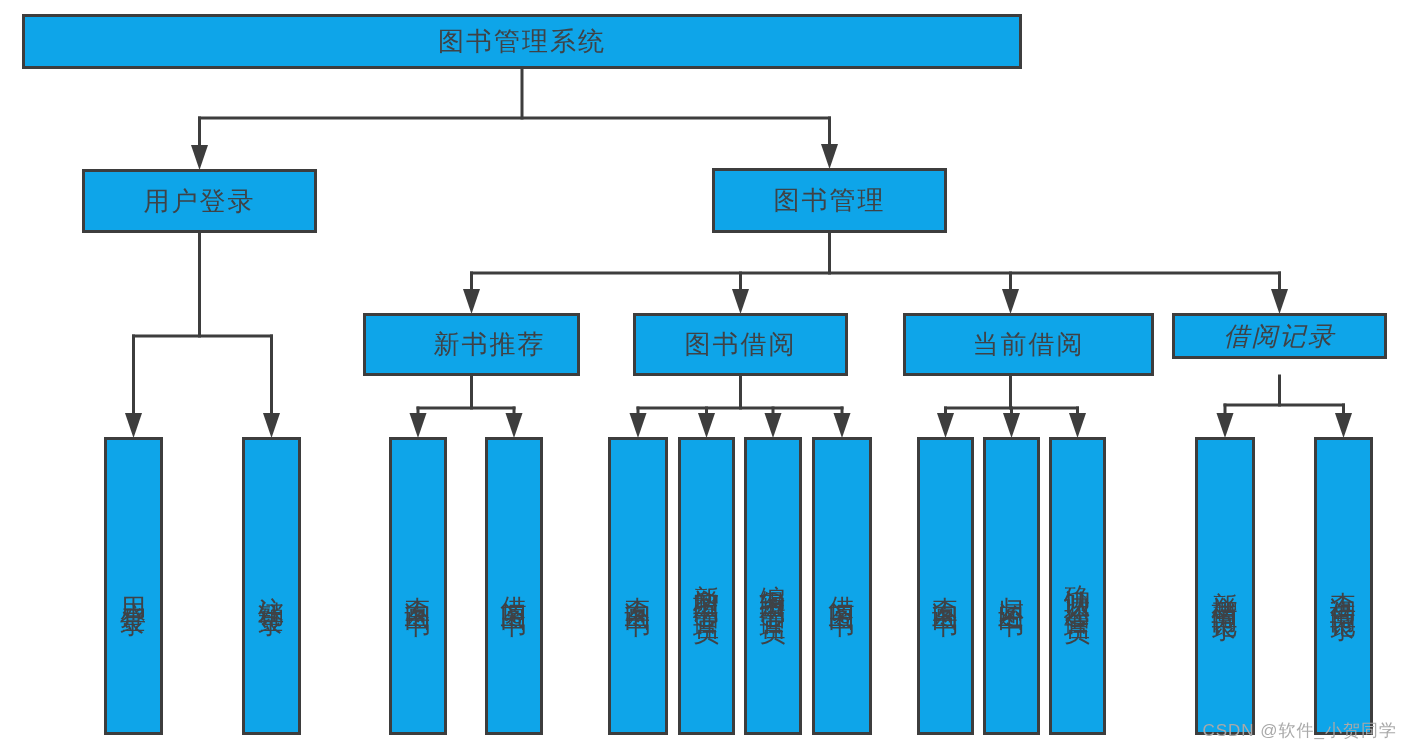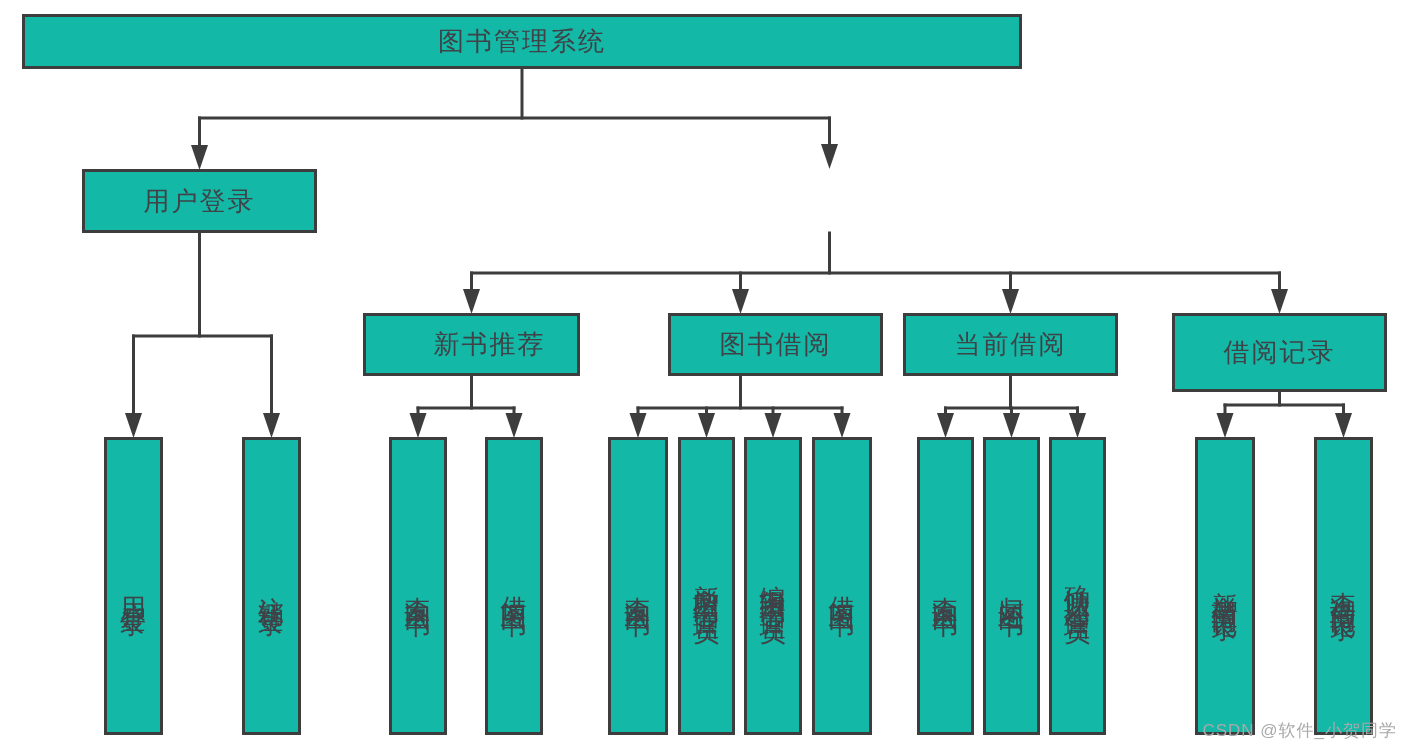--- a/index.html
+++ b/index.html
@@ -8,21 +8,21 @@
     width:1405px;height:747px;
     font-family:"Liberation Sans", sans-serif;
     overflow:hidden;
   }
   #stage{position:absolute;inset:0;width:1405px;height:747px;}
   svg#edges{position:absolute;left:0;top:0;pointer-events:none;}
   .node{
     position:absolute;
     box-sizing:border-box;
     border:3px solid #3d3d3d;
-    background:#14b8a6;
+    background:#0ea5e9;
     display:flex;align-items:center;justify-content:center;
     color:#3f4246;
   }
   .h-label{
     font-size:26px;
     letter-spacing:2px;
     white-space:nowrap;
   }
   .v-label{
     writing-mode:vertical-rl;
@@ -99,31 +99,34 @@
       <polygon points="1335,413 1352,413 1343.5,438" fill="#3d3d3d"></polygon>
     </svg>
 
   <div class="node" style="left:22px;top:14px;width:1000px;height:55px;">
     <span class="h-label">图书管理系统</span>
   </div>
 
   <div class="node" style="left:82px;top:169px;width:235px;height:64px;">
     <span class="h-label">用户登录</span>
   </div>
+  <div class="node" style="left:712px;top:168px;width:235px;height:65px;">
+    <span class="h-label">图书管理</span>
+  </div>
 
   <div class="node" style="left:363px;top:313px;width:217px;height:63px;padding-left:36px;">
     <span class="h-label">新书推荐</span>
   </div>
-  <div class="node" style="left:633px;top:313px;width:215px;height:63px;margin-left:35px;">
+  <div class="node" style="left:633px;top:313px;width:215px;height:63px;">
     <span class="h-label">图书借阅</span>
   </div>
-  <div class="node" style="left:903px;top:313px;width:215px;height:63px;">
+  <div class="node" style="left:903px;top:313px;width:251px;height:63px;">
     <span class="h-label">当前借阅</span>
   </div>
-  <div class="node" style="left:1172px;top:313px;width:215px;height:79px;">
+  <div class="node" style="left:1172px;top:313px;width:215px;height:46px;font-style:italic;">
     <span class="h-label">借阅记录</span>
   </div>
 
   <div class="node" style="left:104px;top:437px;width:59px;height:298px;">
     <span class="v-label">用户登录</span>
   </div>
   <div class="node" style="left:242px;top:437px;width:59px;height:298px;">
     <span class="v-label">注销登录</span>
   </div>
 

